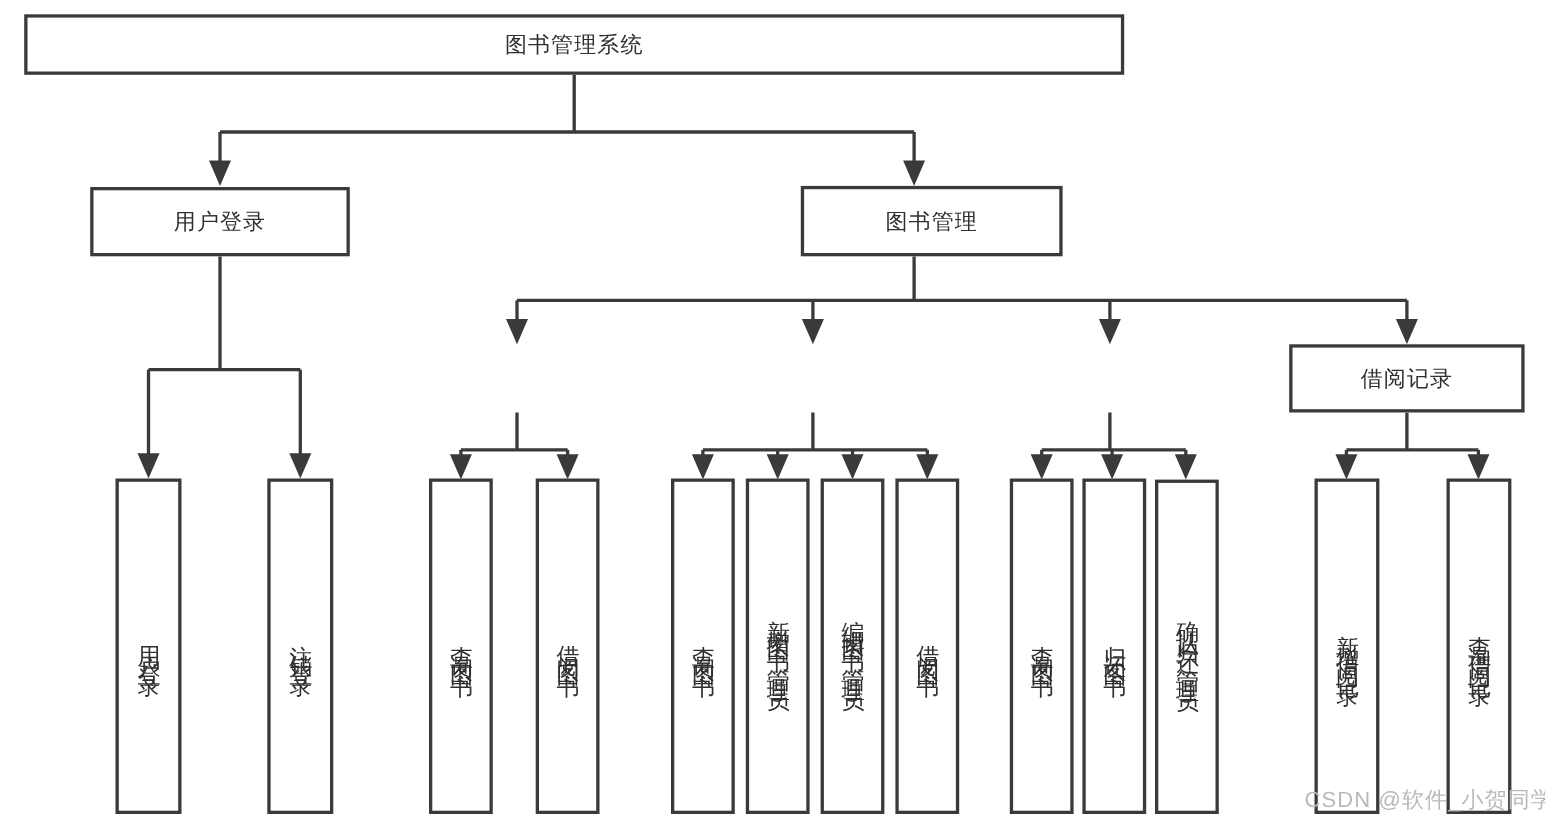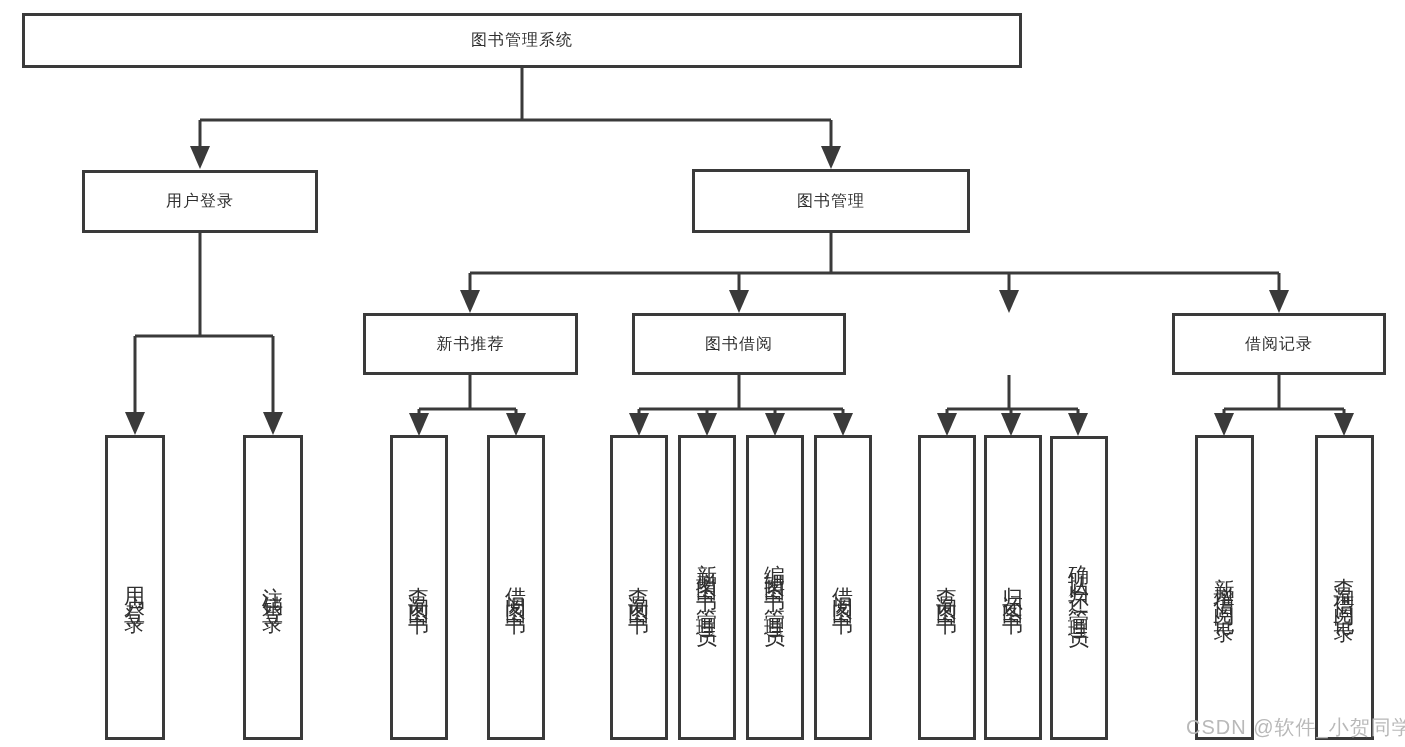--- a/index.html
+++ b/index.html
@@ -25,21 +25,21 @@
     position: absolute;
     box-sizing: border-box;
     background: #ffffff;
     border: 3px solid #3a3a3a;
     display: flex;
     align-items: center;
     justify-content: center;
     color: #2f2f2f;
   }
   .node.h span {
-    font-size: 16px;
+    font-size: 20px;
     letter-spacing: 1px;
     white-space: nowrap;
   }
   .node.v span {
     writing-mode: vertical-rl;
     text-orientation: mixed;
     font-size: 21px;
     letter-spacing: 9px;
     line-height: 1;
     white-space: nowrap;
@@ -114,30 +114,24 @@
     <polygon points="1334,413 1354,413 1344,436" fill="#3a3a3a" stroke="none"></polygon>
   </svg>
 
   <div class="node h" style="left:22px;top:13px;width:1000px;height:55px">
     <span>图书管理系统</span>
   </div>
 
   <div class="node h" style="left:82px;top:170px;width:236px;height:63px">
     <span>用户登录</span>
   </div>
-  <div class="node h" style="left:692px;top:169px;width:278px;height:64px">
+  <div class="node h" style="left:728px;top:169px;width:238px;height:64px">
     <span>图书管理</span>
   </div>
 
-  <div class="node h" style="left:363px;top:313px;width:215px;height:62px">
-    <span>新书推荐</span>
-  </div>
-  <div class="node h" style="left:632px;top:313px;width:214px;height:62px">
-    <span>图书借阅</span>
-  </div>
   <div class="node h" style="left:1172px;top:313px;width:214px;height:62px">
     <span>借阅记录</span>
   </div>
 
   <div class="node v" style="left:105px;top:435px;width:60px;height:305px">
     <span>用户登录</span>
   </div>
   <div class="node v" style="left:243px;top:435px;width:60px;height:305px">
     <span>注销登录</span>
   </div>

